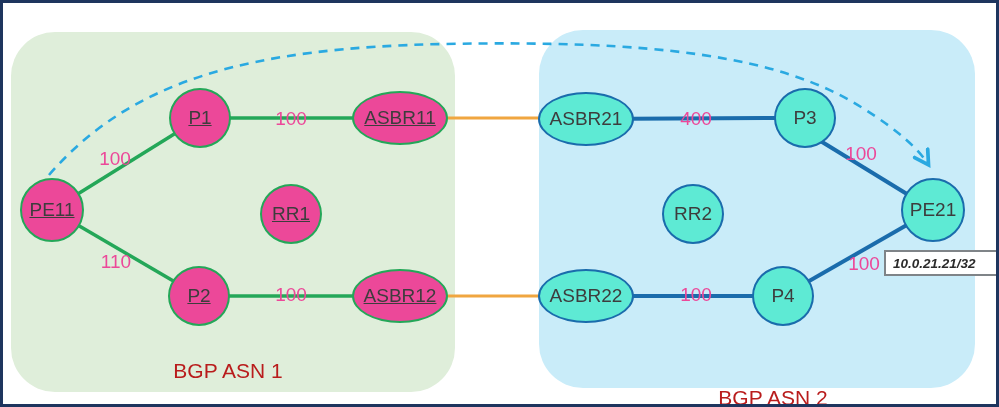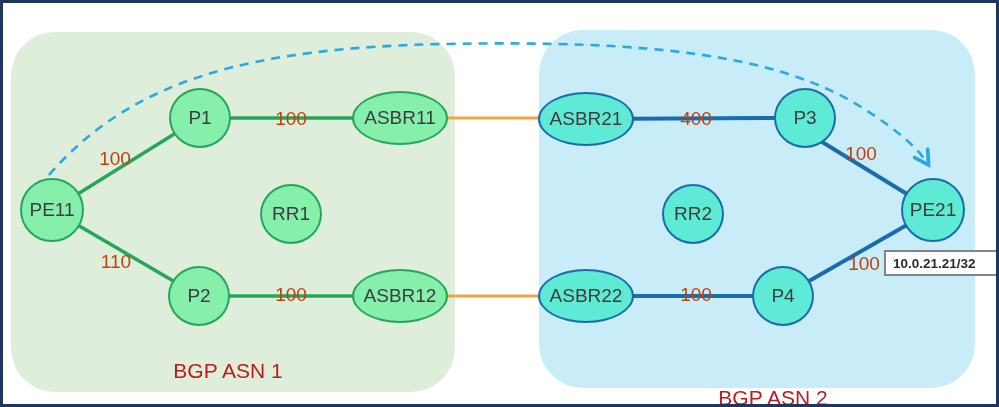--- a/index.html
+++ b/index.html
@@ -18,31 +18,31 @@
   .region-label{
     position:absolute;transform:translate(-50%,-50%);
     font-size:21px;color:#b91c1c;white-space:nowrap;
   }
   svg.wires{position:absolute;left:0;top:0;width:999px;height:407px;pointer-events:none;}
   .node{
     position:absolute;display:flex;align-items:center;justify-content:center;
     border-radius:50%;box-sizing:border-box;
     font-size:19px;color:#3d3d3d;white-space:nowrap;
   }
-  .node-green{border:2.5px solid #24a758;background:#86efac;}
+  .node-green{border:2.5px solid #24a758;background:#ec4899;text-decoration:underline;}
   .node-blue{border:2.5px solid #1a6cac;background:#5eead4;}
   .cost{
     position:absolute;transform:translate(-50%,-50%);
-    font-size:19px;color:#c2410c;white-space:nowrap;
+    font-size:19px;color:#ec4899;white-space:nowrap;
   }
   .prefix-box{
     position:absolute;left:881px;top:247px;width:114px;height:26px;
     box-sizing:border-box;background:#ffffff;border:2px solid #7f8488;
     display:flex;align-items:center;padding-left:7px;
-    font-size:13.5px;font-weight:bold;color:#2b2b2b;white-space:nowrap;
+    font-size:13.5px;font-weight:bold;color:#2b2b2b;white-space:nowrap;font-style:italic;
   }
 </style>
 </head>
 <body>
 
 <div class="frame">
 
   <div class="region region-asn1"></div>
   <div class="region region-asn2"></div>
 

